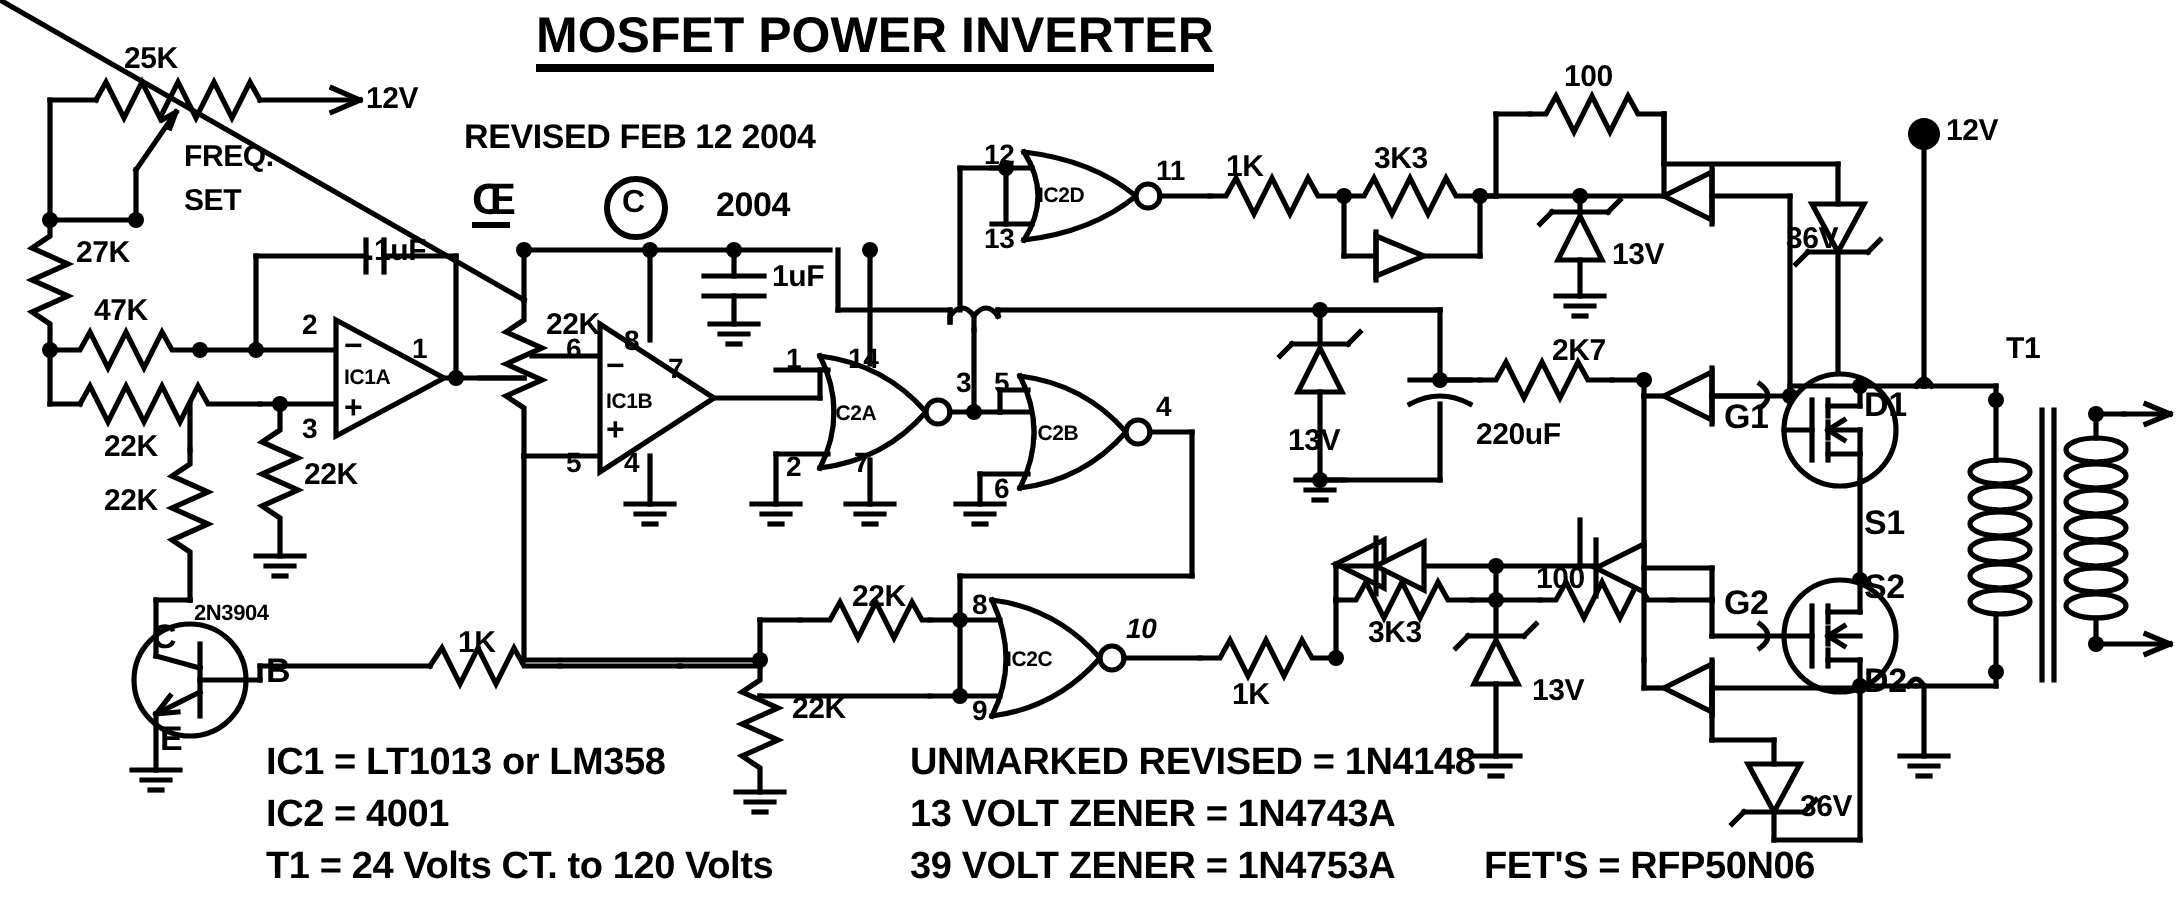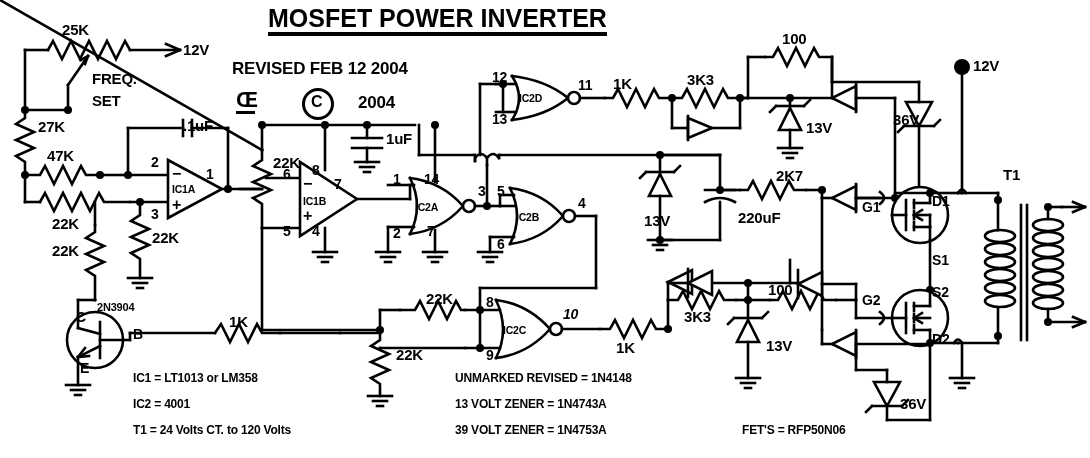--- a/index.html
+++ b/index.html
@@ -15,26 +15,26 @@
     position:absolute;
     font-family:"Liberation Sans", sans-serif;
     font-weight:bold;
     color:#000;
     white-space:pre;
     line-height:1;
     letter-spacing:-0.2px;
   }
   .t-title{font-size:25px;letter-spacing:0px;}
   .t-sub{font-size:17px;}
-  .t-note{font-size:12px;}
+  .t-note{font-size:19px;}
   .t-val{font-size:15px;}
   .t-pin{font-size:14px;}
   .t-ic{font-size:10.5px;}
   .t-small{font-size:10.5px;}
-  .t-term{font-size:14px;}
+  .t-term{font-size:17px;}
   .ul{border-bottom:4px solid #000;padding-bottom:1px;}
   .ce{font-size:22px;font-weight:bold;border-bottom:3px solid #000;letter-spacing:-3px;}
 </style>
 </head>
 <body>
 
 <div id="root">
 
   <svg id="sheet" viewBox="0 0 1090 458" xmlns="http://www.w3.org/2000/svg">
     <defs>

